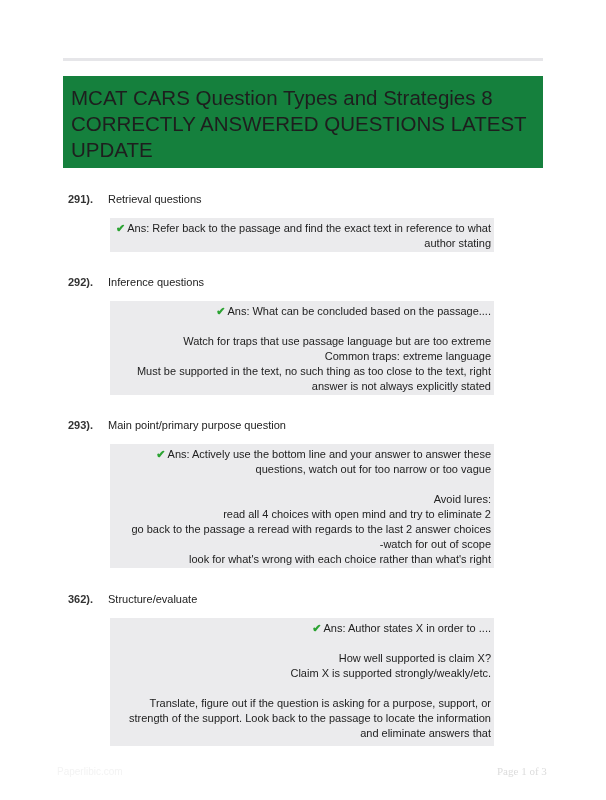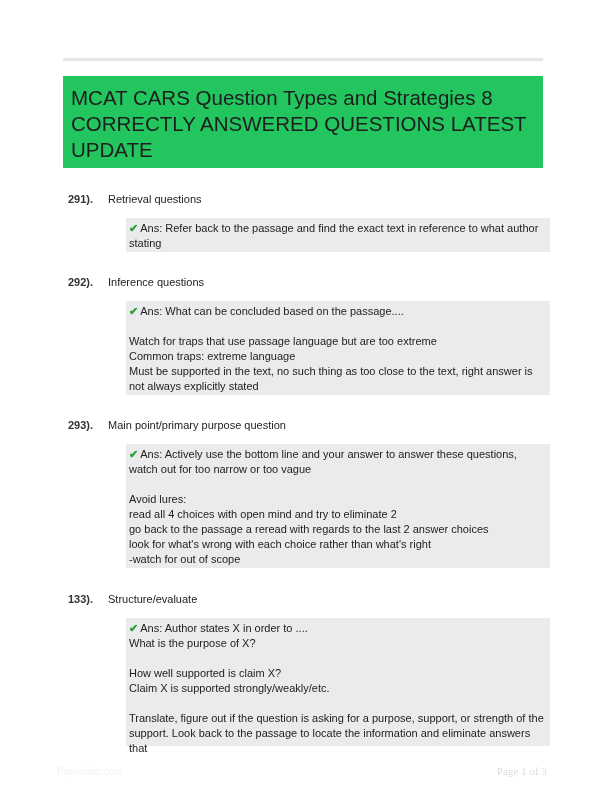--- a/index.html
+++ b/index.html
@@ -1,26 +1,26 @@
 <!DOCTYPE html>
 <html><head>
   <meta charset="utf-8">
   <style>
     html, body { margin: 0; padding: 0; background: #ffffff; }
     body { width: 606px; height: 800px; position: relative; overflow: hidden;
            font-family: "Liberation Sans", sans-serif; color: #222; }
     .top-rule { position: absolute; left: 63px; top: 58px; width: 480px; height: 3px; background: #e6e6e9; }
     .title-box { position: absolute; left: 63px; top: 76px; width: 480px; height: 92px;
-                 background: #22c55e; box-sizing: border-box; padding: 9px 8px; }
+                 background: #15803d; box-sizing: border-box; padding: 9px 8px; }
     .title { font-size: 20.5px; line-height: 26px; color: #1e1e1e; margin: 0; font-weight: normal; }
     .q { position: absolute; left: 68px; width: 470px; }
     .q-num { position: absolute; left: 0; top: 0; font-size: 11px; color: #333; font-weight: bold; }
     .q-text { position: absolute; left: 40px; top: 0; font-size: 11px; color: #222; }
-    .ans { position: absolute; left: 58px; width: 424px; background: #ebebed;
-           box-sizing: border-box; padding: 3px 3px 3px 3px; font-size: 11px; line-height: 15px; color: #222; }
+    .ans { position: absolute; left: 42px; width: 384px; background: #ebebed;
+           box-sizing: border-box; padding: 3px 3px 3px 3px; font-size: 11px; line-height: 15px; color: #222; text-align: right; }
     .ans p { margin: 0; min-height: 15px; }
     .check { color: #2ba332; font-weight: bold; font-size: 11px; margin-right: 2px; }
     .footer-left { position: absolute; left: 57px; top: 766px; font-size: 10px; color: #f3f3f3; }
     .footer-right { position: absolute; left: 497px; top: 765px; font-size: 11px; color: #dcdcdc;
                     font-family: "Liberation Serif", serif; text-align: right; }
   </style>
 </head>
 <body>
 
 <div class="top-rule"></div>
@@ -51,31 +51,30 @@
 
 <div class="q" style="top:419px;">
   <span class="q-num">293).</span>
   <span class="q-text">Main point/primary purpose question</span>
   <div class="ans" style="top:25px;height:124px;">
     <p><span class="check">✔</span><span>Ans: Actively use the bottom line and your answer to answer these questions, watch out for too narrow or too vague</span></p>
     <p></p>
     <p>Avoid lures:</p>
     <p>read all 4 choices with open mind and try to eliminate 2</p>
     <p>go back to the passage a reread with regards to the last 2 answer choices</p>
+    <p>-watch for out of scope</p>
     <p>look for what's wrong with each choice rather than what's right</p>
-    <p>-watch for out of scope</p>
   </div>
 </div>
 
 <div class="q" style="top:593px;">
-  <span class="q-num">133).</span>
+  <span class="q-num">362).</span>
   <span class="q-text">Structure/evaluate</span>
   <div class="ans" style="top:25px;height:128px;">
     <p><span class="check">✔</span><span>Ans: Author states X in order to ....</span></p>
-    <p>What is the purpose of X?</p>
     <p></p>
     <p>How well supported is claim X?</p>
     <p>Claim X is supported strongly/weakly/etc.</p>
     <p></p>
     <p>Translate, figure out if the question is asking for a purpose, support, or strength of the support. Look back to the passage to locate the information and eliminate answers that</p>
   </div>
 </div>
 
 <div class="footer-left">Paperlibic.com</div>
 <div class="footer-right">Page 1 of 3</div>

